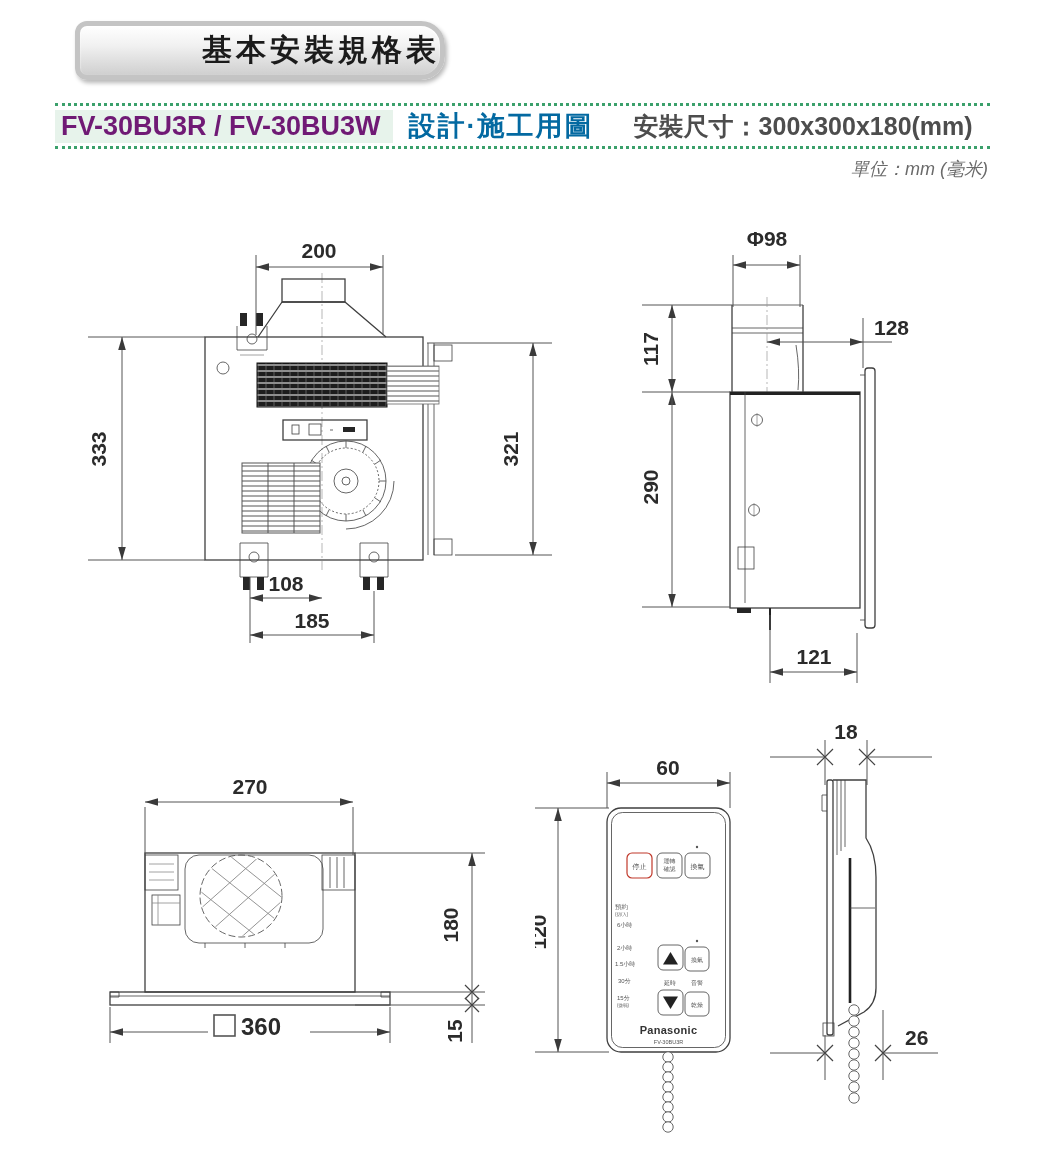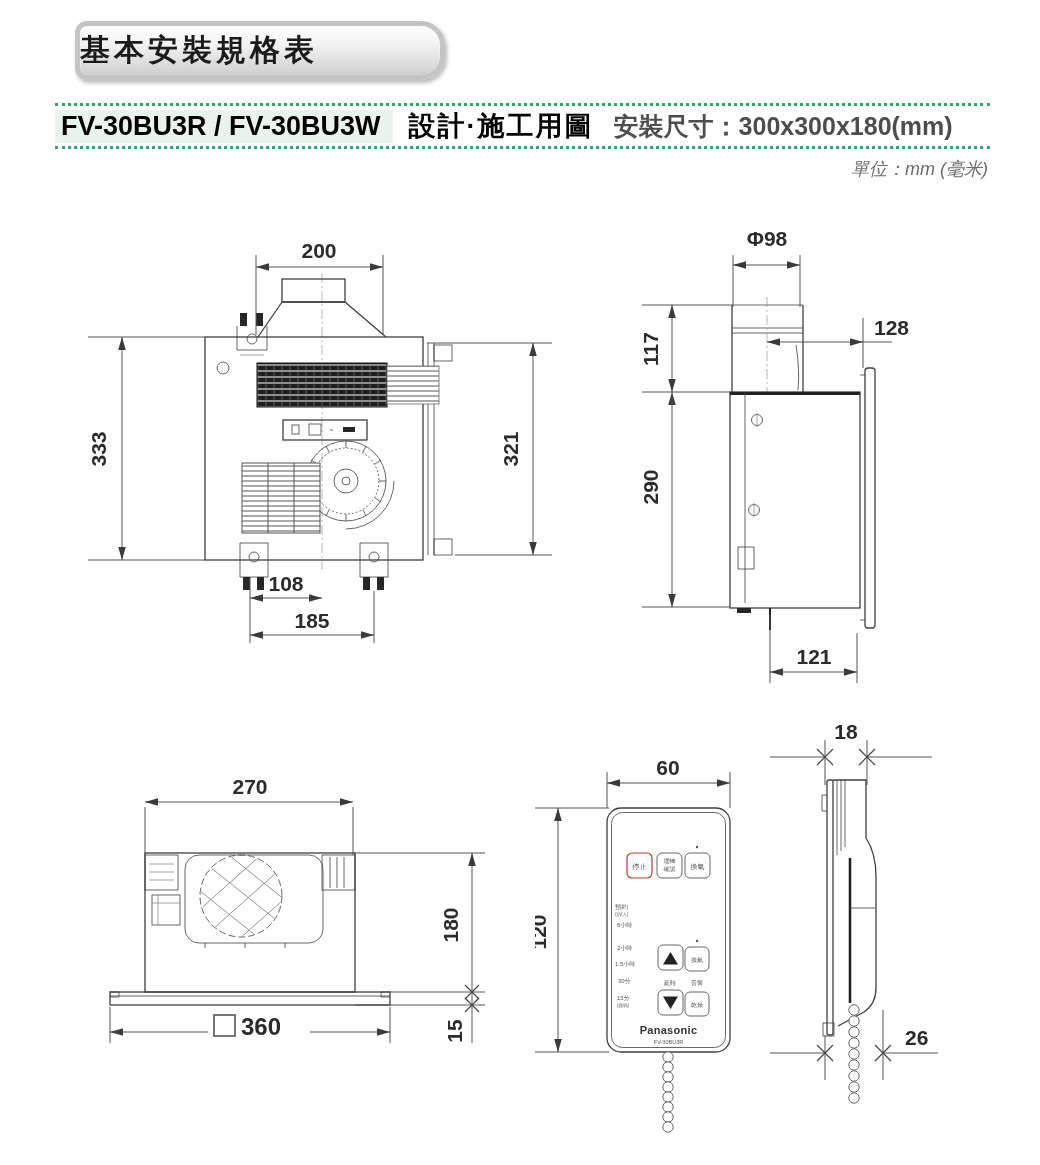--- a/index.html
+++ b/index.html
@@ -3,30 +3,30 @@
 <meta charset="utf-8">
 <style>
   html,body{margin:0;padding:0;background:#fff;}
   #canvas{position:relative;width:1040px;height:1165px;background:#ffffff;overflow:hidden;
           font-family:"Liberation Sans", sans-serif;}
   
   .title-badge{position:absolute;left:75px;top:21px;width:360px;height:49px;
     background:linear-gradient(180deg,#ffffff 0%,#f1f1f1 40%,#cfcfcf 100%);
     border:5px solid #c4c4c4;border-radius:12px 24px 24px 12px;
     box-shadow:2px 3px 4px rgba(0,0,0,.28), inset 0 1px 2px #fff;
-    display:flex;align-items:center;justify-content:flex-start;}
+    display:flex;align-items:center;justify-content:flex-end;}
   .title-badge span{font-size:30px;font-weight:600;color:#1b1b1b;letter-spacing:4px;}
   
   .header-band{position:absolute;left:55px;top:103px;width:935px;
     border-top:3px dotted #3ba06b;border-bottom:3px dotted #3ba06b;
     padding:2px 0;display:flex;align-items:center;white-space:nowrap;}
-  .model{background:#e7f3eb;color:#000000;font-weight:bold;font-size:27px;
+  .model{background:#e7f3eb;color:#701a75;font-weight:bold;font-size:27px;
     padding:1px 12px 1px 6px;}
-  .doctype{color:#000000;font-weight:bold;font-size:27px;margin-left:16px;letter-spacing:2px;}
-  .installsize{color:#4d4d4d;font-weight:bold;font-size:25px;margin-left:20px;}
+  .doctype{color:#0369a1;font-weight:bold;font-size:27px;margin-left:16px;letter-spacing:2px;}
+  .installsize{color:#4d4d4d;font-weight:bold;font-size:25px;margin-left:40px;}
   .unit-note{position:absolute;top:157px;right:52px;font-size:18px;color:#6a6a6a;font-style:italic;}
   svg{position:absolute;}
   
   .dim{stroke:#555;stroke-width:1;fill:none;}
   .thin{stroke:#8a8a8a;stroke-width:.8;fill:none;}
   .out{stroke:#3f3f3f;stroke-width:1.3;fill:none;}
   .out2{stroke:#3f3f3f;stroke-width:.8;fill:none;}
   .dark{fill:#262626;}
   .dimtxt{font-family:"Liberation Sans",sans-serif;font-weight:bold;font-size:21px;fill:#2b2b2b;}
   .tinytxt{font-family:"Liberation Sans",sans-serif;fill:#555;}

